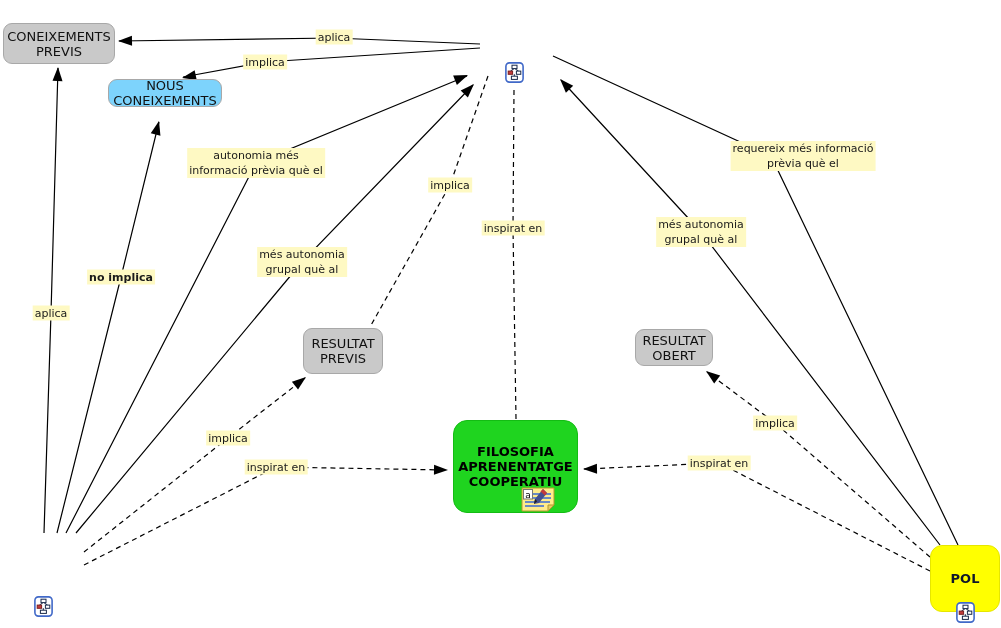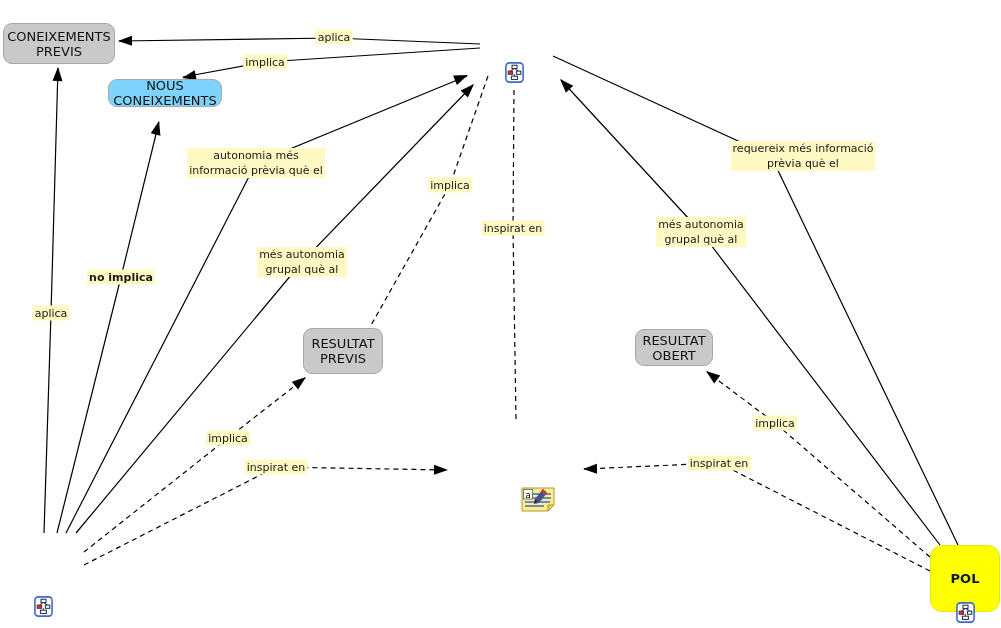--- a/index.html
+++ b/index.html
@@ -124,20 +124,25 @@
         <rect x="6.4" y="14.2" width="6" height="3.2" fill="#ffffff" stroke="#1a2a4a"></rect>
       </svg></div>
     <div class="node" style="left: 303px; top: 328px; width: 80px; height: 46px; background: rgb(201, 201, 201); border-color: rgb(168, 168, 168); border-radius: 9px; color: rgb(17, 17, 17);">
       <div class="nline">RESULTAT</div>
       <div class="nline">PREVIS</div>
     </div>
     <div class="node" style="left: 635px; top: 329px; width: 78px; height: 37px; background: rgb(201, 201, 201); border-color: rgb(168, 168, 168); border-radius: 9px; color: rgb(17, 17, 17);">
       <div class="nline">RESULTAT</div>
       <div class="nline">OBERT</div>
     </div>
+    <div class="node" style="left: 453px; top: 420px; width: 125px; height: 93px; background: rgb(31, 212, 31); border-color: rgb(20, 188, 20); border-radius: 14px; color: rgb(0, 0, 0); font-weight: 700;">
+      <div class="nline">FILOSOFIA</div>
+      <div class="nline">APRENENTATGE</div>
+      <div class="nline">COOPERATIU</div>
+    </div>
     <div class="icon" style="left: 521px; top: 487px;"><svg width="34" height="25" viewBox="0 0 34 25" xmlns="http://www.w3.org/2000/svg">
         <path d="M1,1 h32 v17 l-6,6 h-26 z" fill="#FFEC8B" stroke="#B0982F"></path>
         <path d="M33,18 l-6,6 v-6 z" fill="#E6CE62" stroke="#B0982F"></path>
         <g stroke="#3A6BD6" stroke-width="1.3">
           <path d="M4,7 h26 M4,11 h26 M4,15 h25 M4,19 h19"></path>
         </g>
         <rect x="2.5" y="2.5" width="9" height="9.5" fill="#ffffff" stroke="#777777"></rect>
         <text x="7" y="10.5" font-size="9" text-anchor="middle" fill="#000000" font-family="DejaVu Sans, sans-serif">a</text>
         <polygon points="22,2 26,6 18,16 13,17 14,12" fill="#44518f"></polygon>
         <polygon points="22,2 26,6 24,8.5 19.5,4.5" fill="#C23B3B"></polygon>

